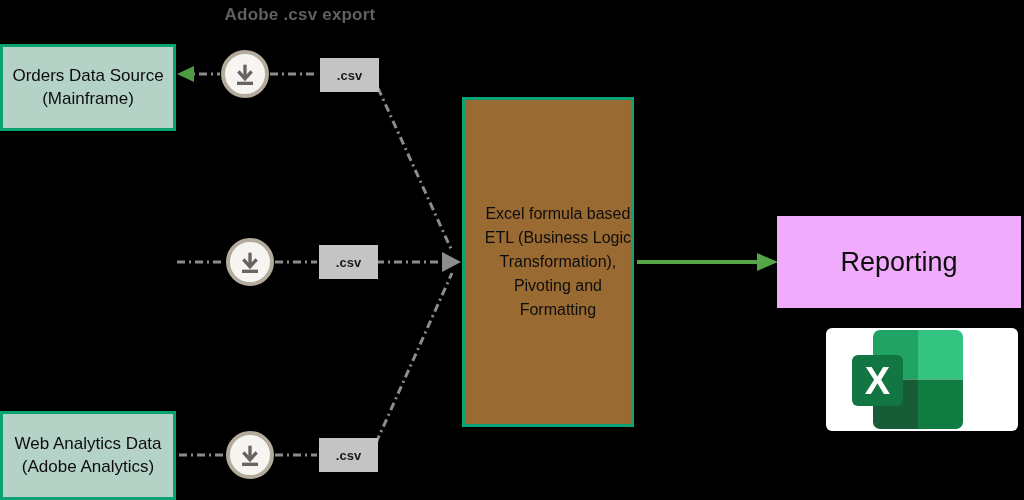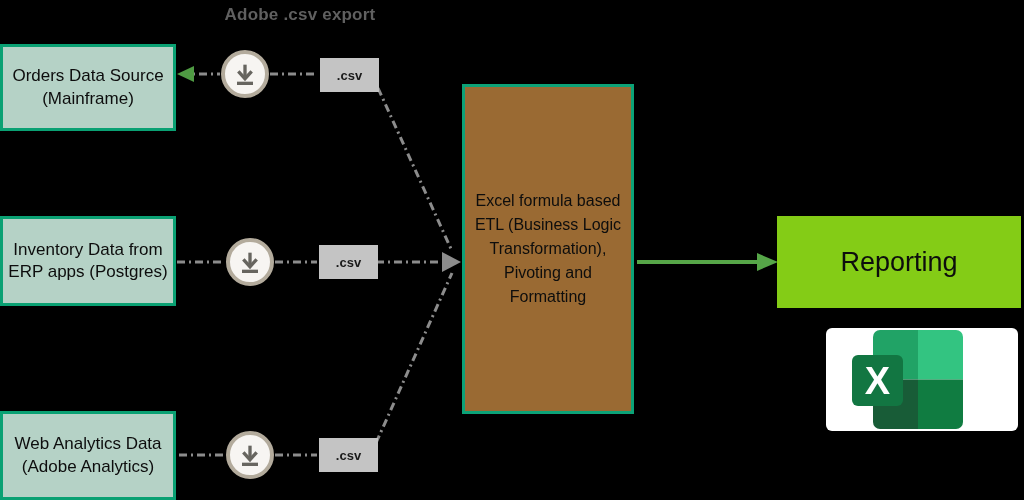--- a/index.html
+++ b/index.html
@@ -30,28 +30,28 @@
   .dl-3{left:226px;top:431px;}
   .csv-chip{
     position:absolute;width:59px;height:34px;background:#c4c4c4;
     display:flex;align-items:center;justify-content:center;
     font-size:13px;font-weight:bold;color:#1a1a1a;
   }
   .csv-1{left:320px;top:58px;}
   .csv-2{left:319px;top:245px;}
   .csv-3{left:319px;top:438px;}
   .etl-box{
-    position:absolute;left:462px;top:84px;width:166px;height:324px;
+    position:absolute;left:462px;top:97px;width:166px;height:324px;
     background:#9a6a33;border:3px solid #0ca277;
-    display:flex;align-items:center;justify-content:center;text-align:center;
+    display:flex;align-items:center;justify-content:flex-end;text-align:center;
     color:#0d0d0d;font-size:16px;line-height:1.5;white-space:pre-line;
   }
   .reporting-box{
     position:absolute;left:777px;top:216px;width:244px;height:92px;
-    background:#84cc16;display:flex;align-items:center;justify-content:center;
+    background:#f0abfc;display:flex;align-items:center;justify-content:center;
     color:#0d0d0d;font-size:27px;
   }
   .excel-card{
     position:absolute;left:826px;top:328px;width:192px;height:103px;
     background:#ffffff;border-radius:6px;
     display:flex;align-items:center;justify-content:center;
   }
   .connector-layer{position:absolute;left:0;top:0;z-index:0;}
   .src-box,.dl-circle,.csv-chip,.etl-box,.reporting-box,.excel-card{z-index:1;}
 </style>
@@ -82,24 +82,20 @@
 
     <line x1="637" y1="262" x2="760" y2="262" stroke="#56a648" stroke-width="4"></line>
     <polygon points="778,262 757,253 757,271" fill="#56a648"></polygon>
   </svg>
 
   <div class="title">Adobe .csv export</div>
 
   <div class="src-box src-1">
     <span>Orders Data Source
 (Mainframe)</span>
-  </div>
-  <div class="src-box src-2">
-    <span>Inventory Data from
-ERP apps (Postgres)</span>
   </div>
   <div class="src-box src-3">
     <span>Web Analytics Data
 (Adobe Analytics)</span>
   </div>
 
   <div class="dl-circle dl-1">
     <svg width="32" height="32" viewBox="0 0 48 48">
       <g stroke="#67655f" stroke-width="5" fill="none">
         <line x1="24" y1="10" x2="24" y2="28"></line>

